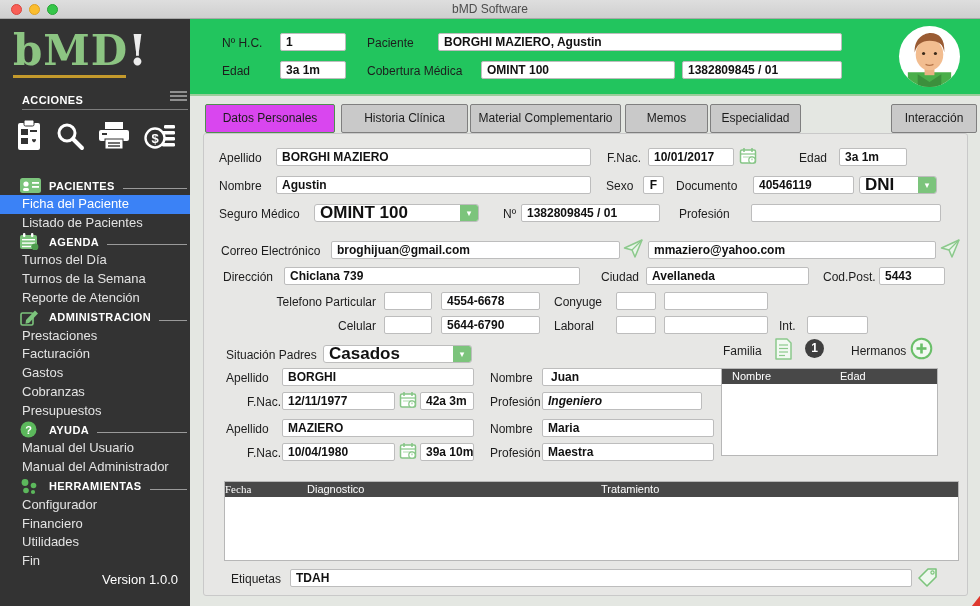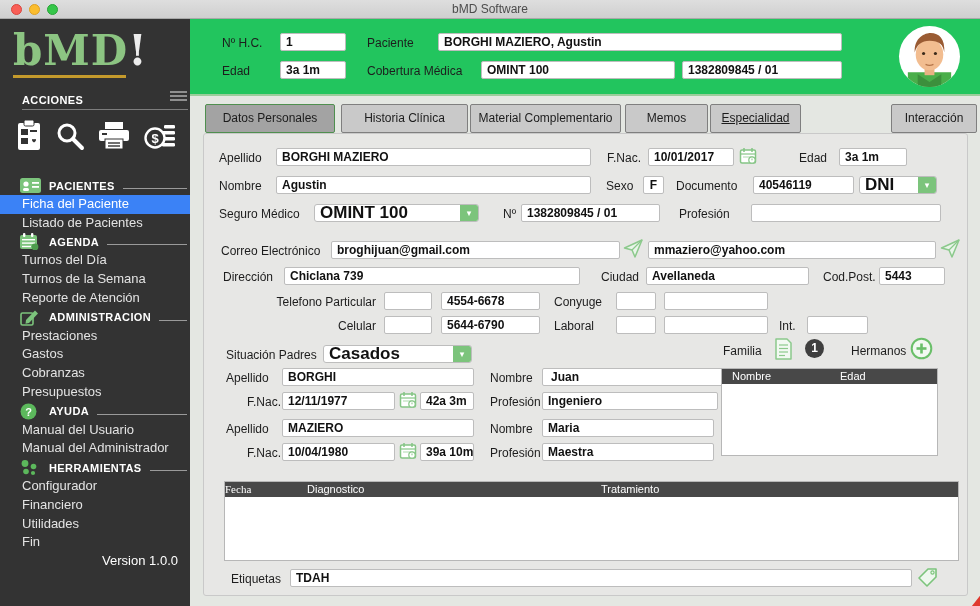--- a/index.html
+++ b/index.html
@@ -53,21 +53,21 @@
          white-space:nowrap; }
   .inp { position:absolute; height:18px; background:#ffffff; border:1px solid #bdbdbd;
          border-radius:2px; font-size:12px; font-weight:bold; color:#111111;
          padding:0 5px; line-height:16px; white-space:nowrap; overflow:hidden; }
   .inp.center { text-align:center; padding:0 2px; }
 
   
   .tab { position:absolute; top:104px; height:29px; border:1px solid #7f7f7f;
          background:#c9c9c9; color:#1c1c1c; font-size:12px; text-align:center;
          line-height:27px; border-radius:2px; cursor:pointer; white-space:nowrap; }
-  .tab.active { background:#a3a3a3; border-color:#4f8f4f; }
+  .tab.active { background:#d946ef; border-color:#4f8f4f; }
 
   
   .panel { position:absolute; left:203px; top:133px; width:765px; height:463px;
            background:#e7e7e5; border:1px solid #c9c9c9; border-radius:3px; }
 
   .dd { position:absolute; height:18px; background:#ffffff; border:1px solid #bdbdbd;
         border-radius:3px; display:flex; cursor:pointer; }
   .dd .dd-val { flex:1; font-size:17px; font-weight:bold; color:#111; padding:0 5px;
                 line-height:16px; white-space:nowrap; overflow:hidden; }
   .dd .dd-btn { width:18px; background:#7cc47c; border-radius:0 2px 2px 0; color:#fff;
@@ -188,20 +188,21 @@
         <span class="sicon">
           <svg width="19" height="17" viewBox="0 0 19 17">
             <rect x="1" y="4" width="12" height="12" rx="1.5" fill="none" stroke="#7cc47c" stroke-width="1.6"></rect>
             <path d="M6 11 L15 1.5 L18 4.5 L9 14 L5.5 14.8 Z" fill="#7cc47c"></path>
           </svg>
         </span>
         <span class="hlabel">ADMINISTRACION</span>
         <span class="sec-line"></span>
       </div>
       <div class="sitem">Prestaciones</div>
+      <div class="sitem">Facturación</div>
       <div class="sitem">Gastos</div>
       <div class="sitem">Cobranzas</div>
       <div class="sitem">Presupuestos</div>
 
       <div class="sec">
         <span class="sicon">
           <svg width="17" height="17" viewBox="0 0 17 17">
             <circle cx="8.5" cy="8.5" r="8" fill="#5cb85c"></circle>
             <text x="8.5" y="12.6" text-anchor="middle" font-size="11" font-weight="bold" fill="#ffffff" font-family="Liberation Sans, sans-serif">?</text>
           </svg>
@@ -263,21 +264,21 @@
           <path d="M28 40 Q32 42 36 40" stroke="#b5764a" stroke-width="1.4" fill="none"></path>
         </g>
       </svg>
     </div>
   </div>
 
   <div class="tab active" style="left:205px;width:130px;">Datos Personales</div>
   <div class="tab" style="left:341px;width:127px;">Historia Clínica</div>
   <div class="tab" style="left:470px;width:151px;">Material Complementario</div>
   <div class="tab" style="left:625px;width:83px;">Memos</div>
-  <div class="tab" style="left:710px;width:91px;text-decoration:underline;">Especialidad</div>
+  <div class="tab" style="left:710px;width:91px;">Especialidad</div>
   <div class="tab" style="left:891px;width:86px;">Interacción</div>
 
   <div class="panel">
 
     <div class="lbl" style="left:15px;top:15px;">Apellido</div>
     <div class="inp" style="left:72px;top:14px;width:315px;">BORGHI MAZIERO</div>
     <div class="lbl" style="left:403px;top:15px;">F.Nac.</div>
     <div class="inp" style="left:444px;top:14px;width:86px;">10/01/2017</div>
     <span class="ico" style="left:535px;top:13px;">
       <svg width="18" height="18" viewBox="0 0 18 18">
@@ -391,21 +392,21 @@
         <line x1="5" y1="1" x2="5" y2="5" stroke="#85c585" stroke-width="1.5"></line>
         <line x1="13" y1="1" x2="13" y2="5" stroke="#85c585" stroke-width="1.5"></line>
         <line x1="2" y1="7" x2="16" y2="7" stroke="#85c585" stroke-width="1.2"></line>
         <line x1="4" y1="10" x2="14" y2="10" stroke="#b9dfb9" stroke-width="1.2"></line>
         <circle cx="13" cy="13" r="3.2" fill="#ffffff" stroke="#85c585" stroke-width="1.2"></circle>
         <line x1="13" y1="11.5" x2="13" y2="13.3" stroke="#85c585" stroke-width="1"></line>
       </svg>
     </span>
     <div class="inp" style="left:216px;top:258px;width:54px;">42a 3m</div>
     <div class="lbl" style="left:286px;top:259px;">Profesión</div>
-    <div class="inp" style="left:338px;top:258px;width:176px;">Ingeniero</div>
+    <div class="inp" style="left:338px;top:258px;width:160px;font-style:italic;">Ingeniero</div>
 
     <div class="lbl" style="left:22px;top:286px;">Apellido</div>
     <div class="inp" style="left:78px;top:285px;width:192px;">MAZIERO</div>
     <div class="lbl" style="left:286px;top:286px;">Nombre</div>
     <div class="inp" style="left:338px;top:285px;width:172px;">Maria</div>
 
     <div class="lbl" style="left:43px;top:310px;">F.Nac.</div>
     <div class="inp" style="left:78px;top:309px;width:113px;">10/04/1980</div>
     <span class="ico" style="left:195px;top:308px;">
       <svg width="18" height="18" viewBox="0 0 18 18">

